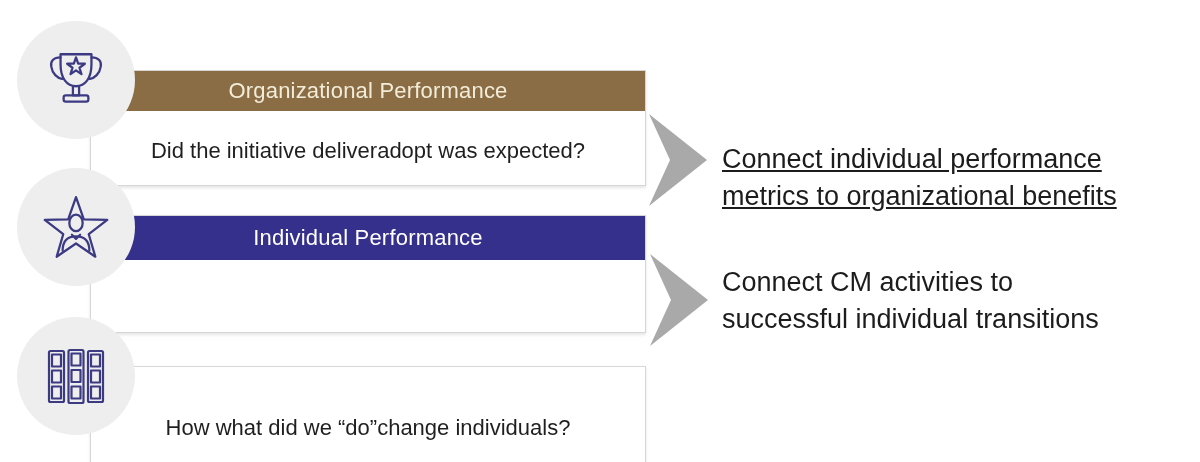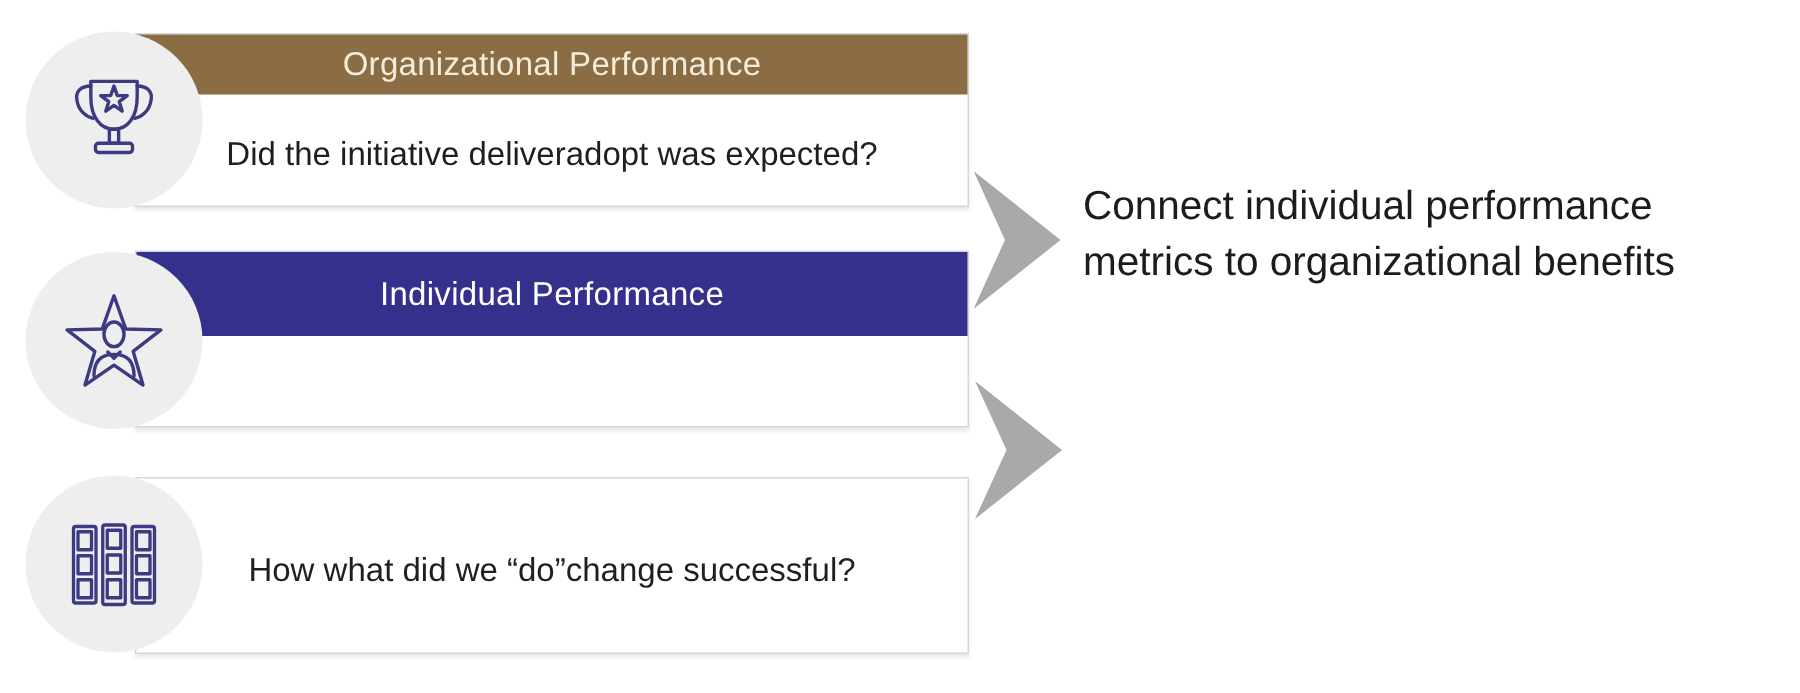--- a/index.html
+++ b/index.html
@@ -8,26 +8,26 @@
 
   
   .card{position:absolute;left:90px;width:556px;background:#ffffff;
         border:1px solid var(--card-border,#d6d6d6);box-sizing:border-box;
         box-shadow:0 2px 3px rgba(0,0,0,0.10);}
   .card-header{width:100%;display:flex;align-items:center;justify-content:center;
         font-size:22px;letter-spacing:0.2px;}
   .card1{top:22px;height:116px;}
   .card1 .card-header{height:40px;background:var(--card1-header-bg,#8a6d44);color:var(--card1-header-text,#f2ecd9);}
   .card2{top:167px;height:118px;}
-  .card2 .card-header{height:56px;background:var(--card2-header-bg,#35308c);color:var(--card2-header-text,#ffffff);}
+  .card2 .card-header{height:44px;background:var(--card2-header-bg,#35308c);color:var(--card2-header-text,#ffffff);}
   .card3{top:318px;height:118px;}
   .card3 .card-header{height:42px;background:var(--card3-header-bg,#3e444c);color:var(--card3-header-text,#f2f2f2);}
   .card-body{display:flex;flex-direction:row;align-items:center;justify-content:center;
         flex:1;padding-top:5px;}
-  .card{display:flex;flex-direction:column;}
+  .card{display:flex;flex-direction:column;margin-top:48px;}
   .card-line{font-size:22px;line-height:30px;color:var(--body-text,#1f1f1f);text-align:center;white-space:nowrap;}
 
   
   .icon-circle{position:absolute;left:17px;width:118px;height:118px;border-radius:50%;
         background:var(--circle-bg,#eeeeee);display:flex;align-items:center;justify-content:center;z-index:5;}
   .circle1{top:21px;}
   .circle2{top:168px;}
   .circle3{top:317px;}
   .icon svg{display:block;}
   .icon path,.icon rect,.icon polygon,.icon ellipse,.icon circle,.icon line{
@@ -35,21 +35,21 @@
 
   
   .arrow{position:absolute;width:60px;height:92px;}
   .arrow1{left:649px;top:114px;}
   .arrow2{left:650px;top:254px;}
   .arrow polygon{fill:var(--arrow-fill,#a9a9a9);stroke:none;}
 
   
   .callout{position:absolute;left:722px;color:var(--callout-text,#1c1c1c);
         font-size:27px;line-height:37px;white-space:nowrap;}
-  .callout1{top:119px;}
+  .callout1{top:141px;text-decoration:underline;}
   .callout2{top:264px;}
 </style>
 </head>
 <body>
 
 <div class="canvas">
 
   <div class="card card1">
     <div class="card-header">
       <span>Organizational Performance</span>
@@ -64,21 +64,21 @@
     <div class="card-header">
       <span>Individual Performance</span>
     </div>
     <div class="card-body">
     </div>
   </div>
 
   <div class="card card3">
     <div class="card-body">
       <div class="card-line">How what did we “do”</div>
-      <div class="card-line">change successful?</div>
+      <div class="card-line">change individuals?</div>
     </div>
   </div>
 
   <div class="icon-circle circle1 icon">
     <svg width="66" height="68" viewBox="0 0 64 66">
       <path d="M17,8 H47 V18 C47,31 41,39 32,39 C23,39 17,31 17,18 Z"></path>
       <path d="M17,11 C10,11 7,15 8,20 C9,27 14,31 18.5,32"></path>
       <path d="M47,11 C54,11 57,15 56,20 C55,27 50,31 45.5,32"></path>
       <polygon points="32,11 34.1,17.1 40.6,17.2 35.4,21.1 37.3,27.3 32,23.6 26.7,27.3 28.6,21.1 23.4,17.2 29.9,17.1"></polygon>
       <path d="M29,39 H35 V48 H29 Z"></path>
@@ -120,14 +120,18 @@
   <div class="arrow arrow2">
     <svg width="60" height="92" viewBox="0 0 60 92">
       <polygon points="0,0 58,46 0,92 21,46"></polygon>
     </svg>
   </div>
 
   <div class="callout callout1">
     <div>Connect individual performance</div>
     <div>metrics to organizational benefits</div>
   </div>
+  <div class="callout callout2">
+    <div>Connect CM activities to</div>
+    <div>successful individual transitions</div>
+  </div>
 
 </div>
 
 </body></html>

